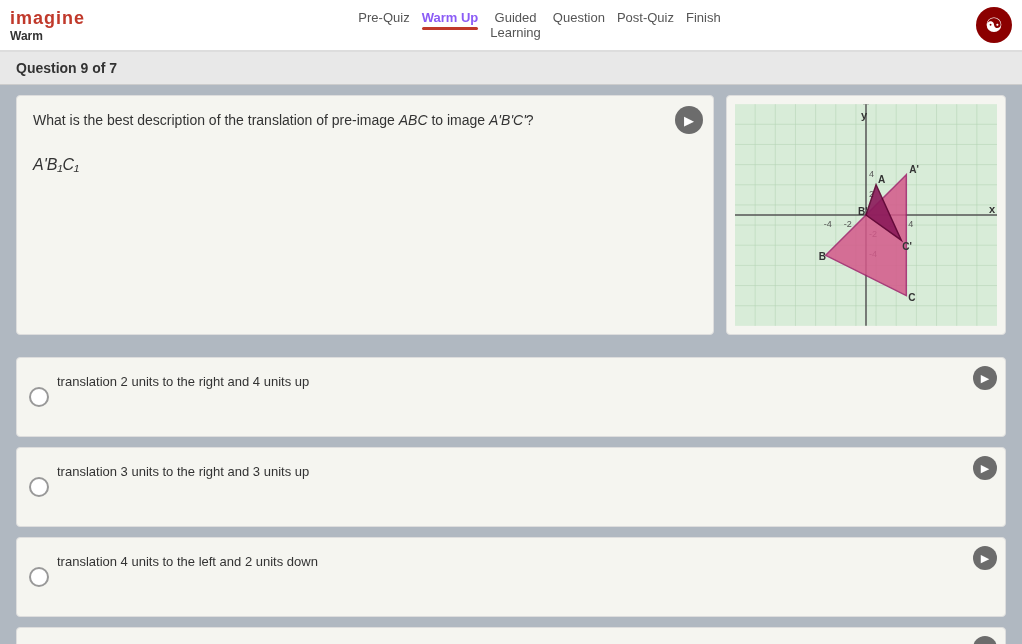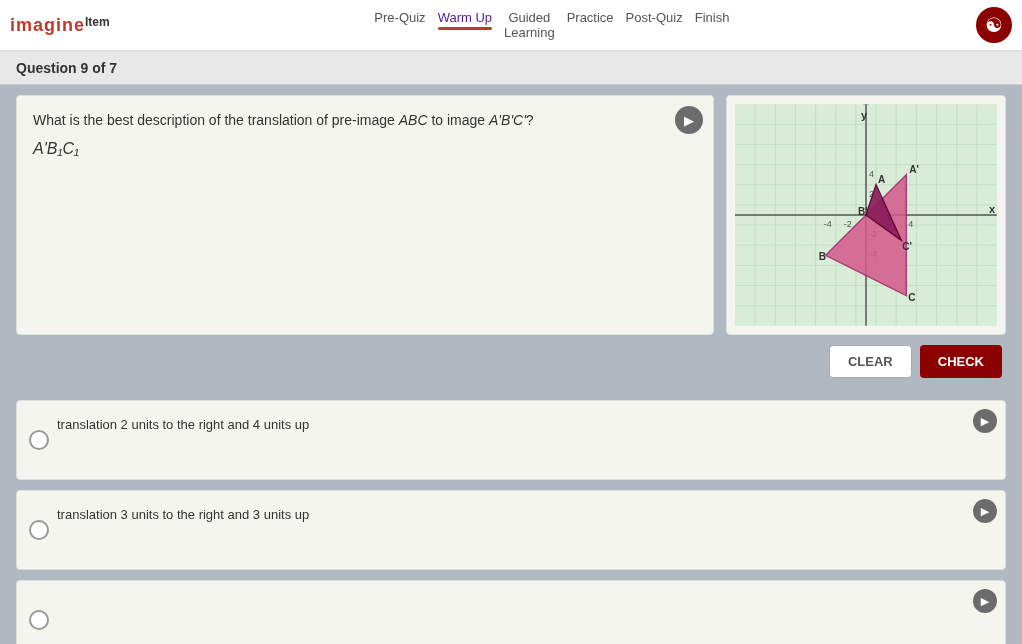--- a/index.html
+++ b/index.html
@@ -9,20 +9,21 @@
     .top-nav {
       background: #fff;
       display: flex;
       align-items: center;
       height: 52px;
       padding: 0 10px;
       border-bottom: 2px solid #ddd;
     }
     .brand {
       display: flex;
+      flex-direction: column;
       margin-right: 18px;
     }
     .brand-name {
       color: #c0392b;
       font-weight: 900;
       font-size: 18px;
       letter-spacing: 1px;
       text-transform: lowercase;
     }
     .brand-name span { color: #333; }
@@ -38,22 +39,22 @@
       justify-content: center;
     }
     .nav-item {
       font-size: 13px;
       color: #555;
       cursor: pointer;
       text-align: center;
       white-space: nowrap;
     }
     .nav-item.active {
-      font-weight: normal;
-      color: #4c1d95;
+      font-weight: bold;
+      color: #8b5cf6;
     }
     .nav-item.active::after {
       content: '';
       display: block;
       height: 3px;
       background: #c0392b;
       margin-top: 2px;
       border-radius: 2px;
     }
     .user-icon {
@@ -108,21 +109,21 @@
       border: 1px solid #ddd;
       border-radius: 4px;
       flex: 1;
       padding: 16px;
       min-height: 240px;
       position: relative;
     }
     .question-text {
       font-size: 14px;
       color: #333;
-      margin-bottom: 12px;
+      margin-bottom: 28px;
     }
     .question-text em { font-style: italic; }
     .answer-text {
       font-size: 16px;
       font-style: italic;
       color: #333;
     }
     .speaker-btn {
       position: absolute;
       top: 10px;
@@ -237,27 +238,27 @@
     }
   </style>
 </head>
 <body>
 
 <div class="top-nav">
   <div class="brand">
     <div class="brand-name">
       <span style="color:#c0392b;">imagine</span>
     </div>
-    <div class="brand-sub">Item</div>
+    <div class="brand-sub">Warm</div>
   </div>
   <div class="nav-items">
     <div class="nav-item">Pre-Quiz</div>
     <div class="nav-item active">Warm Up</div>
     <div class="nav-item">Guided<br>Learning</div>
-    <div class="nav-item">Practice</div>
+    <div class="nav-item">Question</div>
     <div class="nav-item">Post-Quiz</div>
     <div class="nav-item">Finish</div>
   </div>
   <div class="user-icon">☯</div>
 </div>
 
 <div class="subtitle-bar">
   <span class="subtitle-question">Question 9 of 7</span>
 </div>
 
@@ -332,41 +333,38 @@
         <text x="172" y="195" font-size="10" fill="#333" font-weight="bold">C</text>
 
         <polygon points="140,80 130,110 165,135" fill="#8B1a5a" stroke="#5a0030" stroke-width="1.5" opacity="0.9"></polygon>
         <text x="142" y="78" font-size="10" fill="#333" font-weight="bold">A</text>
         <text x="122" y="110" font-size="10" fill="#333" font-weight="bold">B'</text>
         <text x="166" y="145" font-size="10" fill="#333" font-weight="bold">C'</text>
       </svg>
     </div>
   </div>
 
-  <div class="buttons-row">
-    <button class="btn-clear">CLEAR</button>
-    <button class="btn-check">CHECK</button>
-  </div>
 
   <div class="options-grid">
 
     <div class="option-card">
       <div class="option-radio"></div>
       <span class="option-text">translation 2 units to the right and 4 units up</span>
       <button class="option-speaker">▶</button>
     </div>
 
     <div class="option-card">
       <div class="option-radio"></div>
       <span class="option-text">translation 3 units to the right and 3 units up</span>
       <button class="option-speaker">▶</button>
     </div>
 
     <div class="option-card">
       <div class="option-radio"></div>
+      <span class="option-text">translation 4 units to the left and 2 units down</span>
       <button class="option-speaker">▶</button>
     </div>
 
     <div class="option-card">
       <div class="option-radio"></div>
       <button class="option-speaker">▶</button>
     </div>
 
   </div>
 </div>

